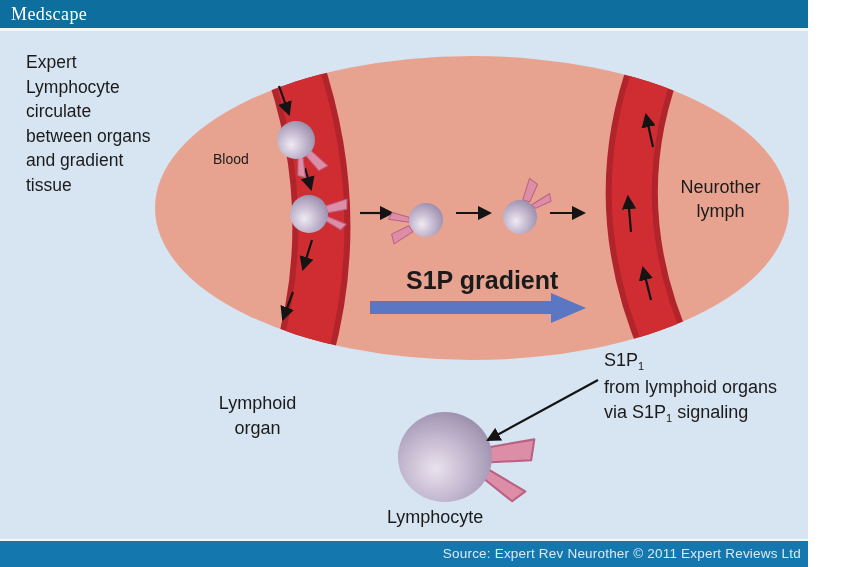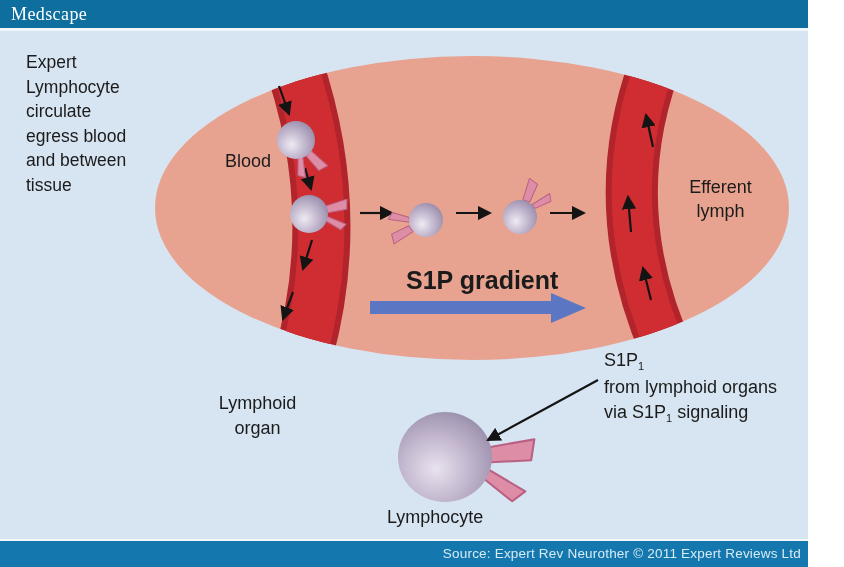--- a/index.html
+++ b/index.html
@@ -24,21 +24,21 @@
   }
   .sourcetext{
     position:absolute;right:7px;top:0;line-height:26px;
     font-size:13.5px;color:#d8eaf6;letter-spacing:.2px;
   }
   
   .art{position:absolute;left:0;top:0;z-index:5;}
   
   .lbl{position:absolute;color:#1b1b1b;z-index:10;white-space:nowrap;}
   .intro{left:26px;top:50px;font-size:17.5px;line-height:24.5px;}
-  .blood{left:213px;top:151px;font-size:18px;margin-left:12px;}
+  .blood{left:213px;top:151px;font-size:14px;}
   .efferent{left:668px;top:175px;width:105px;text-align:center;font-size:18px;line-height:24px;}
   .s1pgrad{left:406px;top:266px;font-size:25px;font-weight:bold;}
   .lymphorg{left:205px;top:363px;width:105px;text-align:center;font-size:18px;line-height:24.5px;margin-top:28px;}
   .note{left:604px;top:348px;font-size:18px;line-height:25px;}
   .lymphocyte{left:387px;top:507px;width:125px;text-align:left;font-size:18px;}
   .sub{font-size:11px;position:relative;top:4px;}
 </style>
 </head>
 <body>
 
@@ -126,29 +126,29 @@
   </svg>
 
   <div class="topbar" style="background-color: rgb(14, 110, 158);">
     <span class="brand">Medscape</span>
   </div>
 
   <div class="lbl intro">
     <div>Expert</div>
     <div>Lymphocyte</div>
     <div>circulate</div>
-    <div>egress blood</div>
-    <div>and between</div>
+    <div>between organs</div>
+    <div>and gradient</div>
     <div>tissue</div>
   </div>
 
   <div class="lbl blood">Blood</div>
 
   <div class="lbl efferent">
-    <div>Efferent</div>
+    <div>Neurother</div>
     <div>lymph</div>
   </div>
 
   <div class="lbl s1pgrad">S1P gradient</div>
 
   <div class="lbl lymphorg">
     <div>Lymphoid</div>
     <div>organ</div>
   </div>
 

